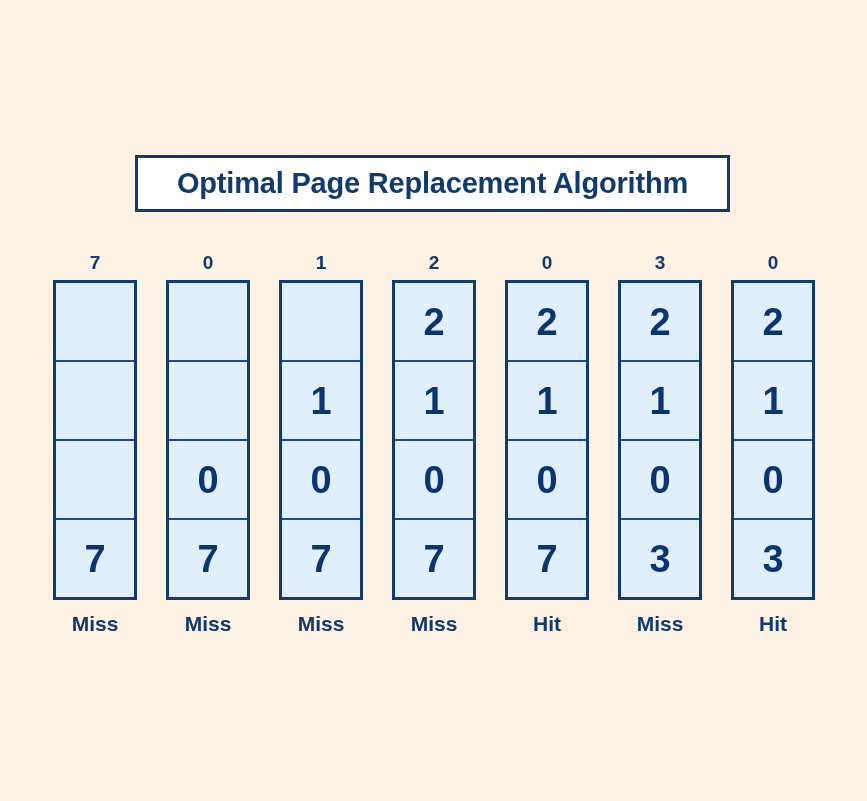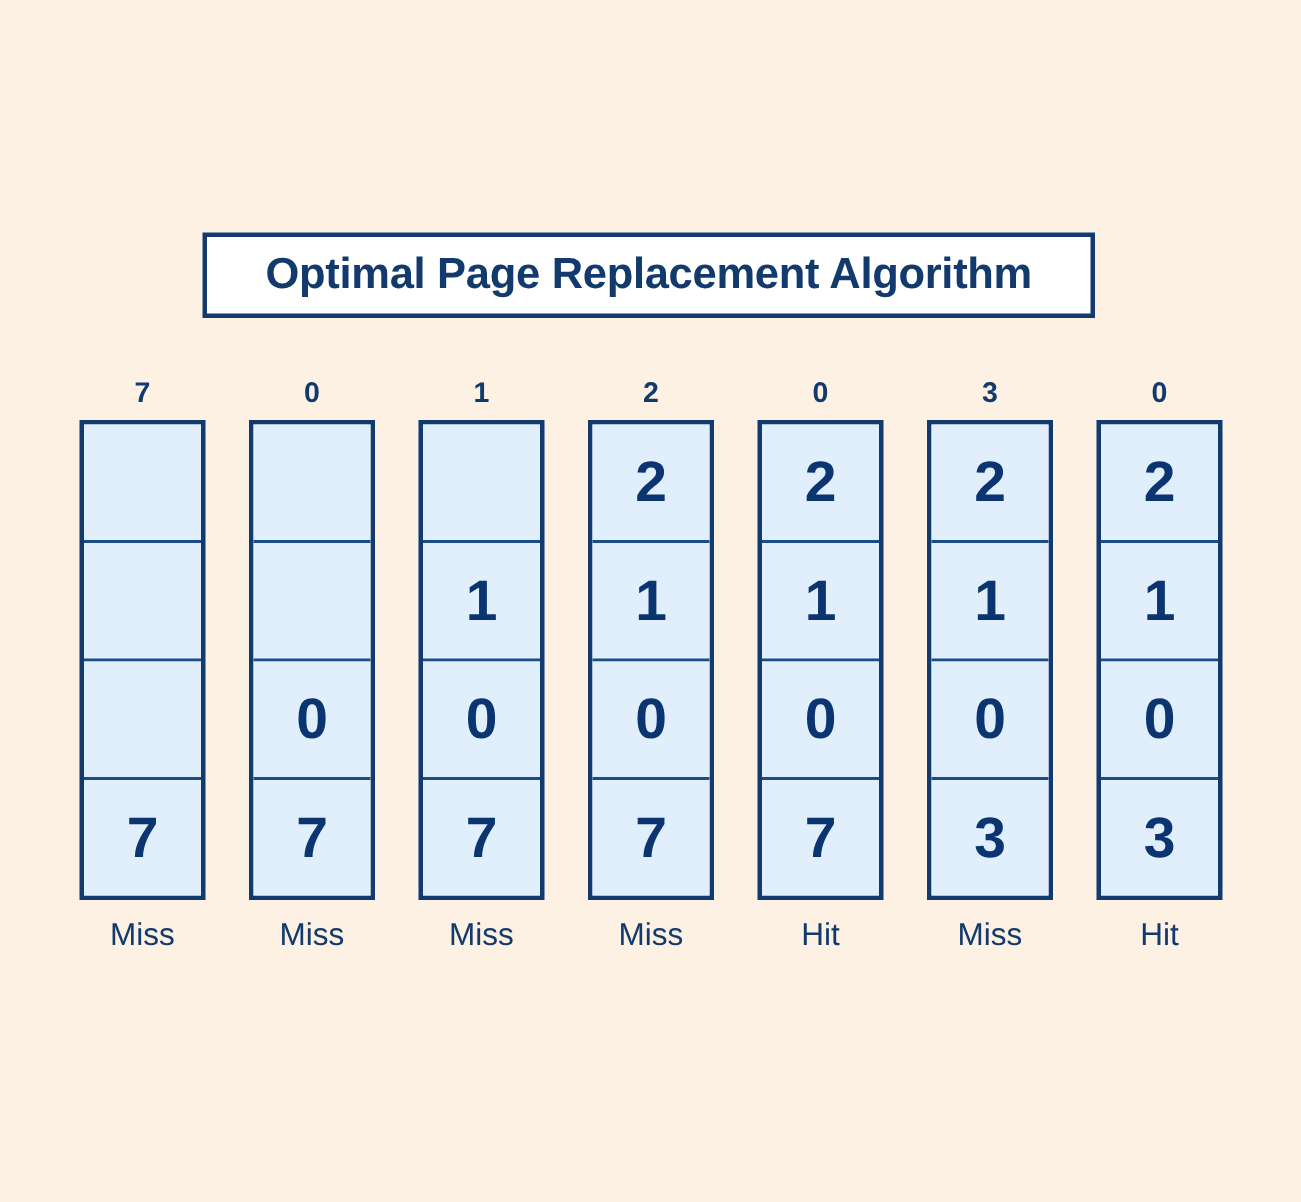--- a/index.html
+++ b/index.html
@@ -91,21 +91,21 @@
     border-bottom: none;
   }
   .cell.empty {
     color: transparent;
   }
   .status {
     margin-top: 10px;
     height: 28px;
     line-height: 28px;
     font-size: 21px;
-    font-weight: normal;
+    font-weight: bold;
     color: #123a6d;
     text-align: left;
   }
 </style>
 </head>
 <body>
 
 <div id="canvas">
 
   <div id="title-box">

